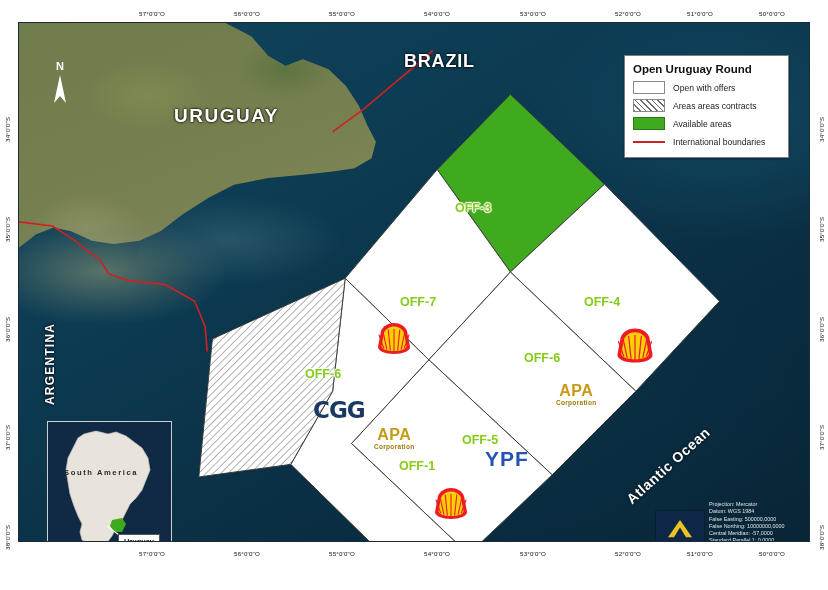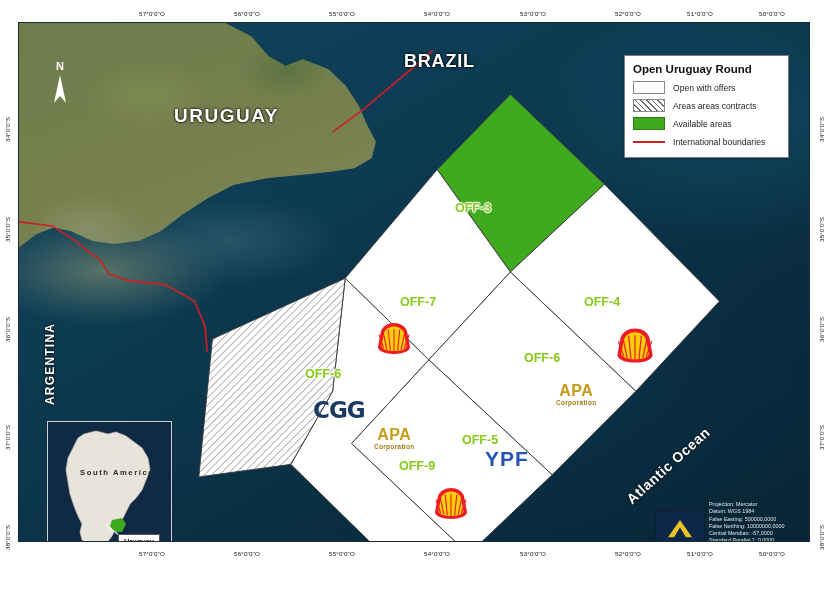--- a/index.html
+++ b/index.html
@@ -64,21 +64,21 @@
   .sw-contracts{border:1px solid #8a8a8a;background-color:#fff;
      background-image:repeating-linear-gradient(45deg,#6d6d6d 0 1px,rgba(0,0,0,0) 1px 4px);}
   .sw-available{background:#3faa1e;border:1px solid #2b7a14;}
   .sw-border{height:13px;position:relative;background:none;border:none;}
   .sw-border:after{content:"";position:absolute;left:0;top:6px;width:32px;height:1.8px;background:#cc2222;}
   .lg-text{font-size:8.6px;color:#222;}
 
   
   #inset{position:absolute;left:28px;top:398px;width:125px;height:148px;background:#102a46;border:1.5px solid #cfcfcf;box-sizing:border-box;overflow:hidden;}
   #sa-shape{position:absolute;left:8px;top:6px;width:108px;height:136px;}
-  #inset-title{position:absolute;left:16px;top:46px;font-size:7.6px;color:#2b2b2b;letter-spacing:1.6px;font-weight:bold;margin-left:16px;}
+  #inset-title{position:absolute;left:16px;top:46px;font-size:7.6px;color:#2b2b2b;letter-spacing:1.6px;font-weight:bold;}
   #uy-callout{position:absolute;left:70px;top:112px;background:#fff;border:1px solid #555;padding:2px 5px;font-size:7.4px;font-weight:bold;color:#111;}
   #uy-leader{position:absolute;left:59px;top:104px;width:16px;height:12px;}
 
   
   #north{position:absolute;left:30px;top:36px;width:22px;height:46px;}
 
   
   #ancap{position:absolute;left:636px;top:487px;width:48px;height:38px;background:#0e2747;border:1px solid #0a1d35;display:flex;align-items:center;justify-content:center;}
   #projbox{position:absolute;left:690px;top:478px;width:120px;line-height:1.35;}
   #projbox div{font-size:5.4px;color:#dbe4ea;white-space:nowrap;}
@@ -157,21 +157,21 @@
       <polygon points="392,300 510,410 430,486 318,380" fill="#ffffff" stroke="#3a3a3a" stroke-width="0.9"></polygon>
 
       <polygon points="312,222 392,300 318,380 430,486 360,498 260,400 300,330" fill="#ffffff" stroke="#3a3a3a" stroke-width="0.9"></polygon>
 
       <polygon points="185,280 312,222 300,330 260,400 172,412" fill="url(#hatch)" stroke="#3a3a3a" stroke-width="0.9"></polygon>
     </svg>
 
     <div class="blk-label" style="left:286px;top:344px;">OFF-6</div>
     <div class="blk-label" style="left:381px;top:272px;">OFF-7</div>
     <div class="blk-label" style="left:436px;top:178px;">OFF-3</div>
-    <div class="blk-label" style="left:380px;top:436px;">OFF-9</div>
+    <div class="blk-label" style="left:380px;top:436px;">OFF-1</div>
     <div class="blk-label" style="left:443px;top:410px;">OFF-5</div>
     <div class="blk-label" style="left:505px;top:328px;">OFF-6</div>
     <div class="blk-label" style="left:565px;top:272px;">OFF-4</div>
 
     <div class="logo cgg" style="left:294px;top:374px;">CGG</div>
 
     <div class="logo apa" style="left:355px;top:404px;">
       <span class="apa-main">APA</span>
       <span class="apa-sub">Corporation</span>
     </div>

